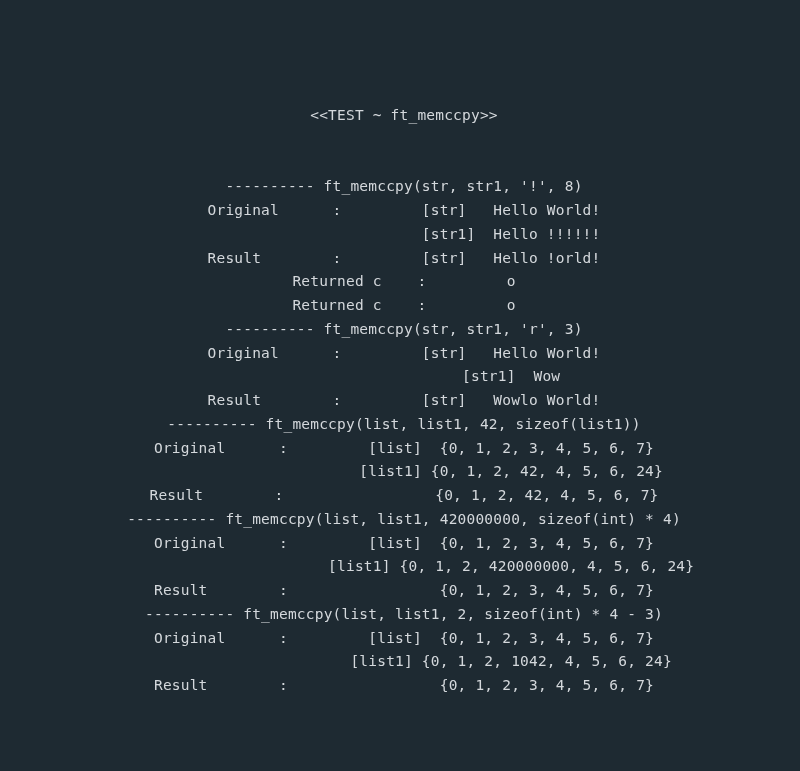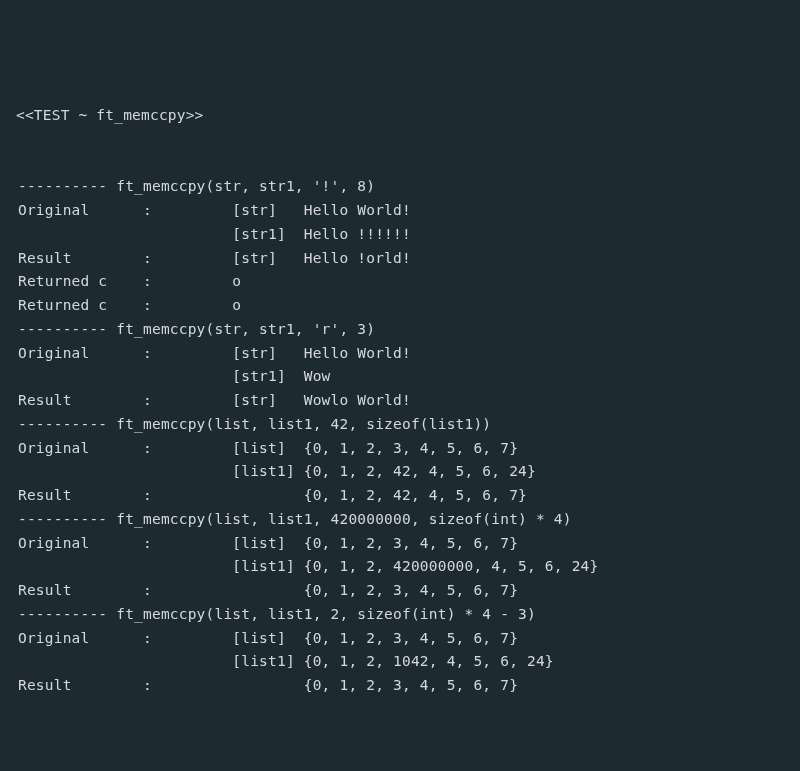--- a/index.html
+++ b/index.html
@@ -1,15 +1,15 @@
 <!DOCTYPE html>
 <html><head>
   <meta charset="utf-8">
   <style>
-    * { margin: 2px; padding: 0; box-sizing: border-box; }
+    * { margin: 2px; padding: 0; box-sizing: border-box; text-align: center; }
     body {
       background: #1e2a32;
       color: #d4d8dc;
       font-family: 'Menlo', 'Monaco', 'Consolas', monospace;
       font-size: 14.5px;
       line-height: 1.5;
       padding: 12px 10px;
       white-space: pre;
       width: 800px;
       height: 771px;

